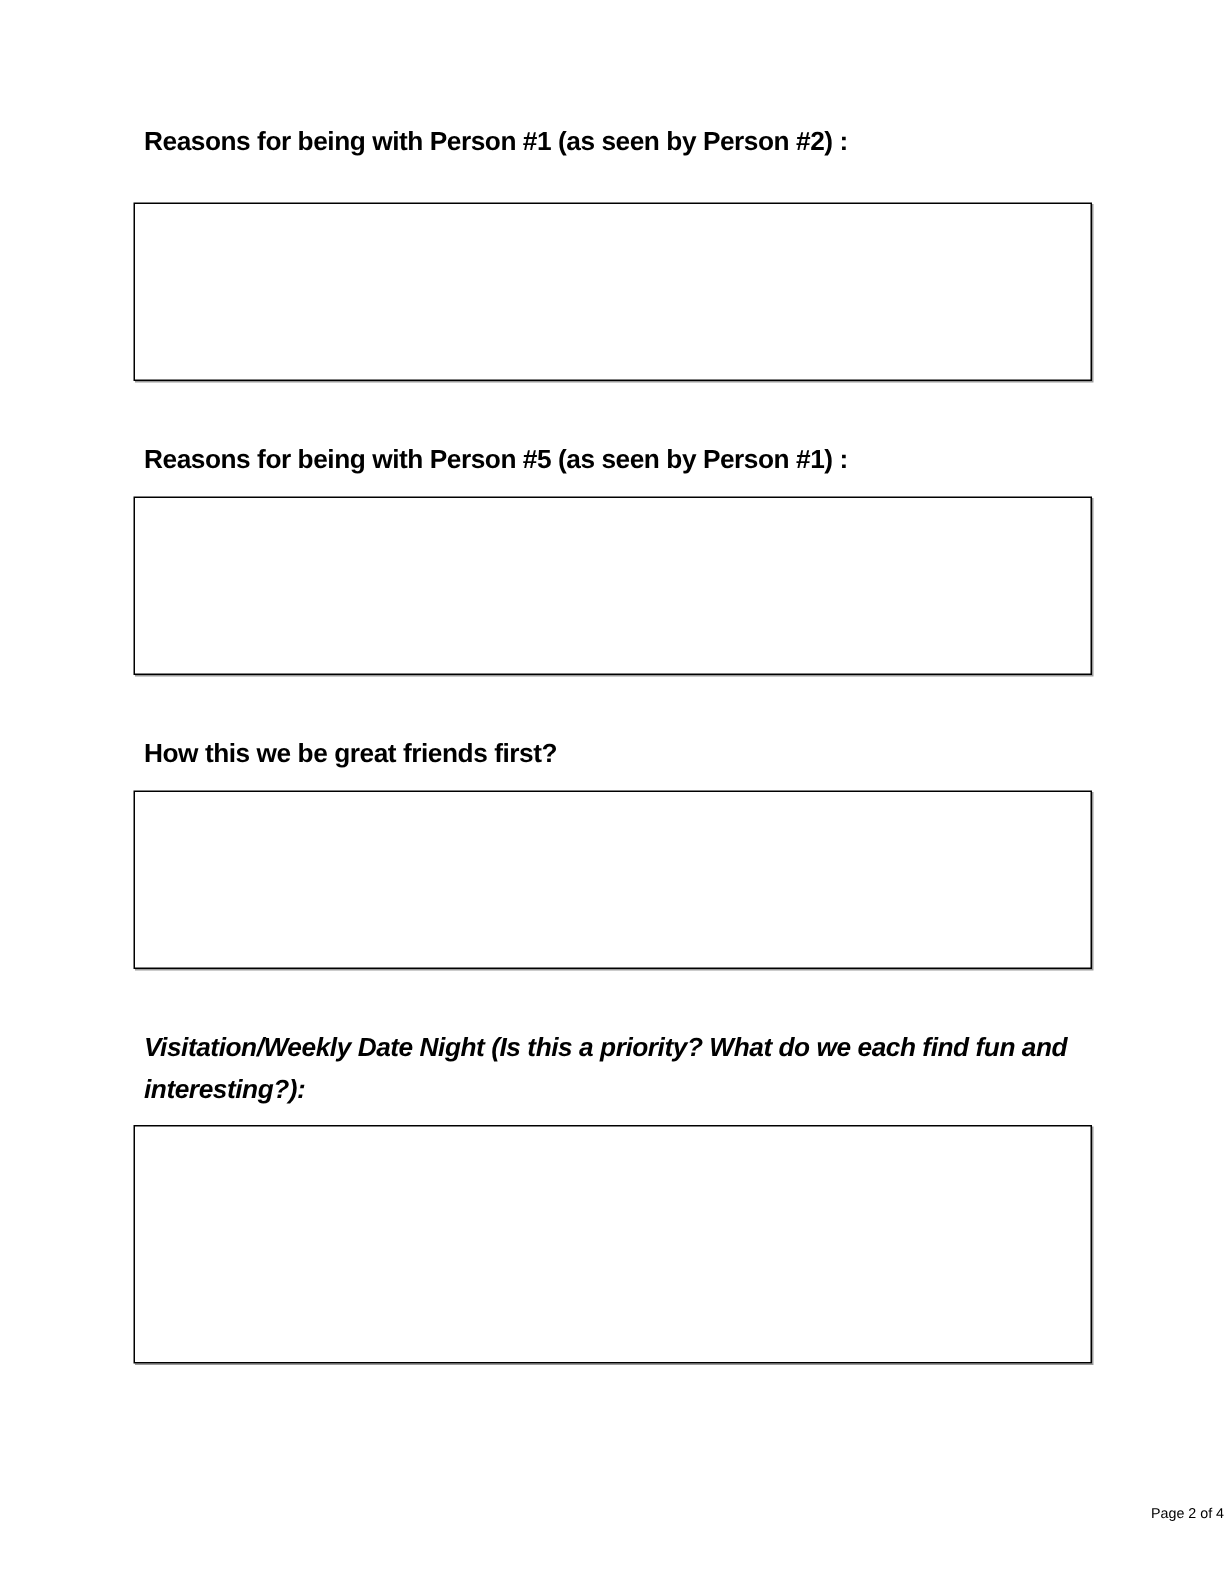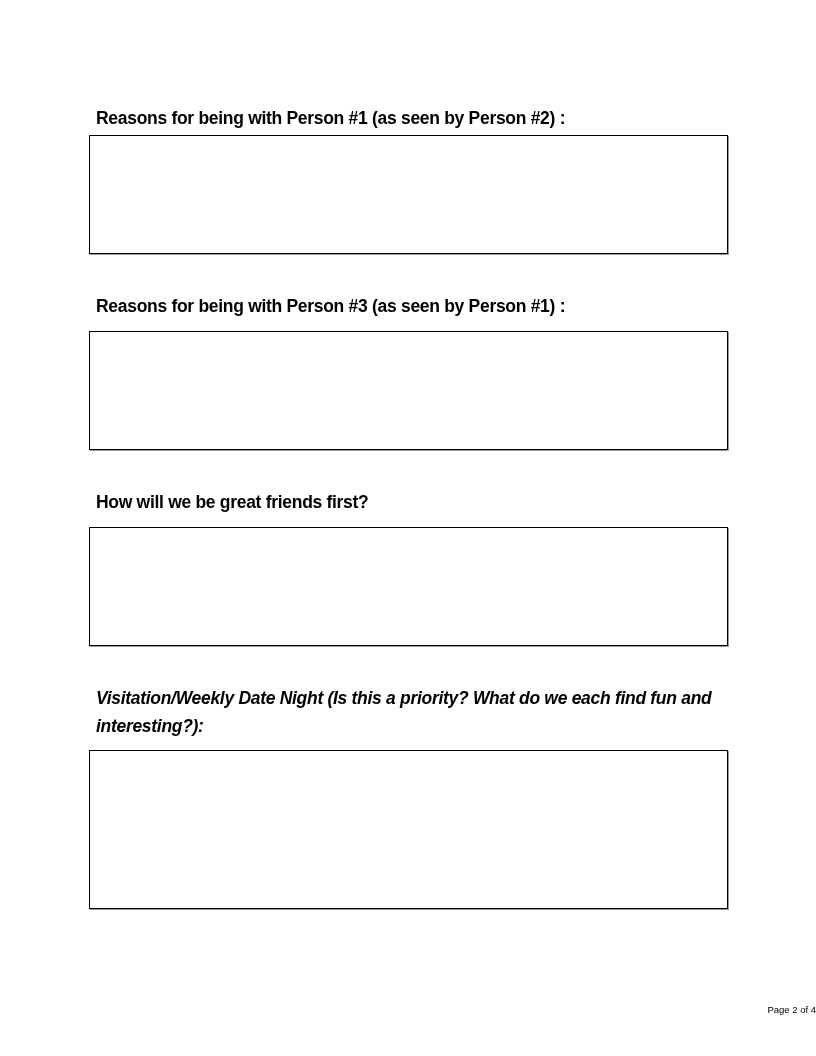--- a/index.html
+++ b/index.html
@@ -41,27 +41,27 @@
       text-align: right;
       font-size: 9.5px;
       color: #000;
     }
   </style>
 </head>
 <body>
 
 <div>
 
-  <h2 class="heading" style="top:104px;">Reasons for being with Person #1 (as seen by Person #2)  :</h2>
+  <h2 class="heading" style="top:80px;">Reasons for being with Person #1 (as seen by Person #2)  :</h2>
   <div class="answer-box" style="top:135px; height:117px;"></div>
 
-  <h2 class="heading" style="top:292px;">Reasons for being with Person #3 (as seen by Person #1)  :</h2>
+  <h2 class="heading" style="top:292px;">Reasons for being with Person #5 (as seen by Person #1)  :</h2>
   <div class="answer-box" style="top:331px; height:117px;"></div>
 
-  <h2 class="heading" style="top:488px;">How will we be great friends first?</h2>
+  <h2 class="heading" style="top:488px;">How this we be great friends first?</h2>
   <div class="answer-box" style="top:527px; height:117px;"></div>
 
   <h2 class="heading" style="top:684px;font-style:italic;">Visitation/Weekly Date Night (Is this a priority? What do we each find fun and interesting?):</h2>
   <div class="answer-box" style="top:750px; height:157px;"></div>
 
   <div class="footer">Page 2 of 4</div>
 
 </div>
 
 </body></html>

